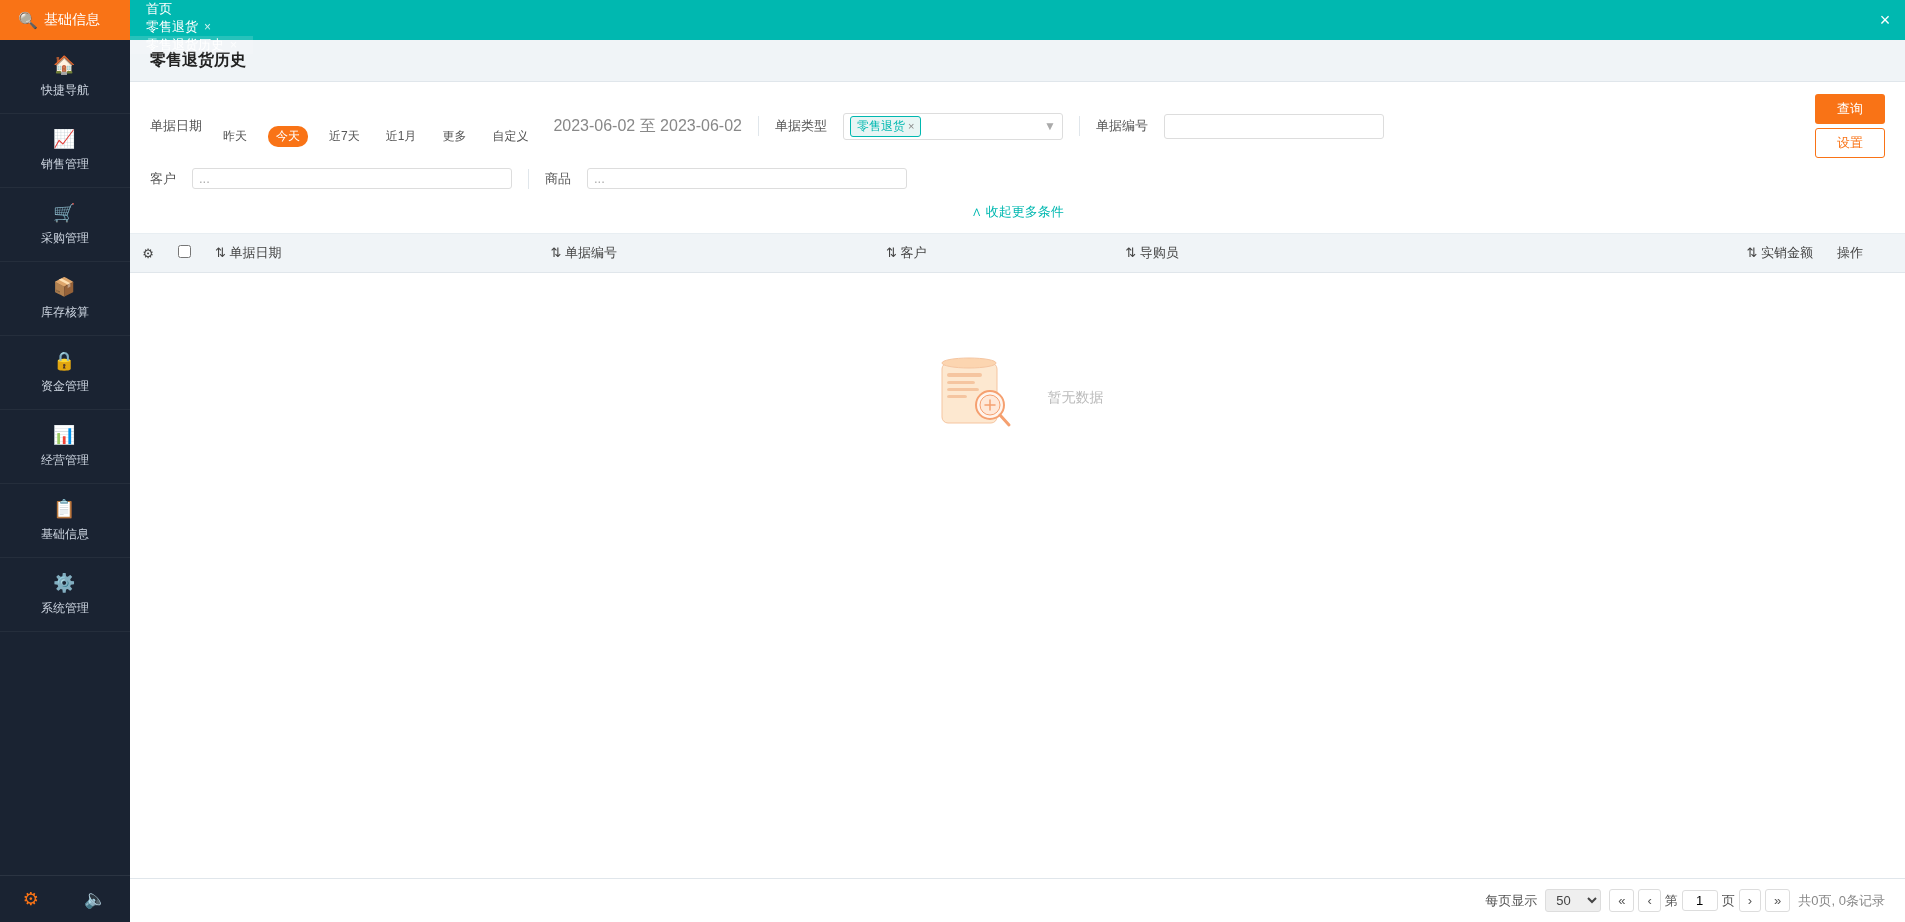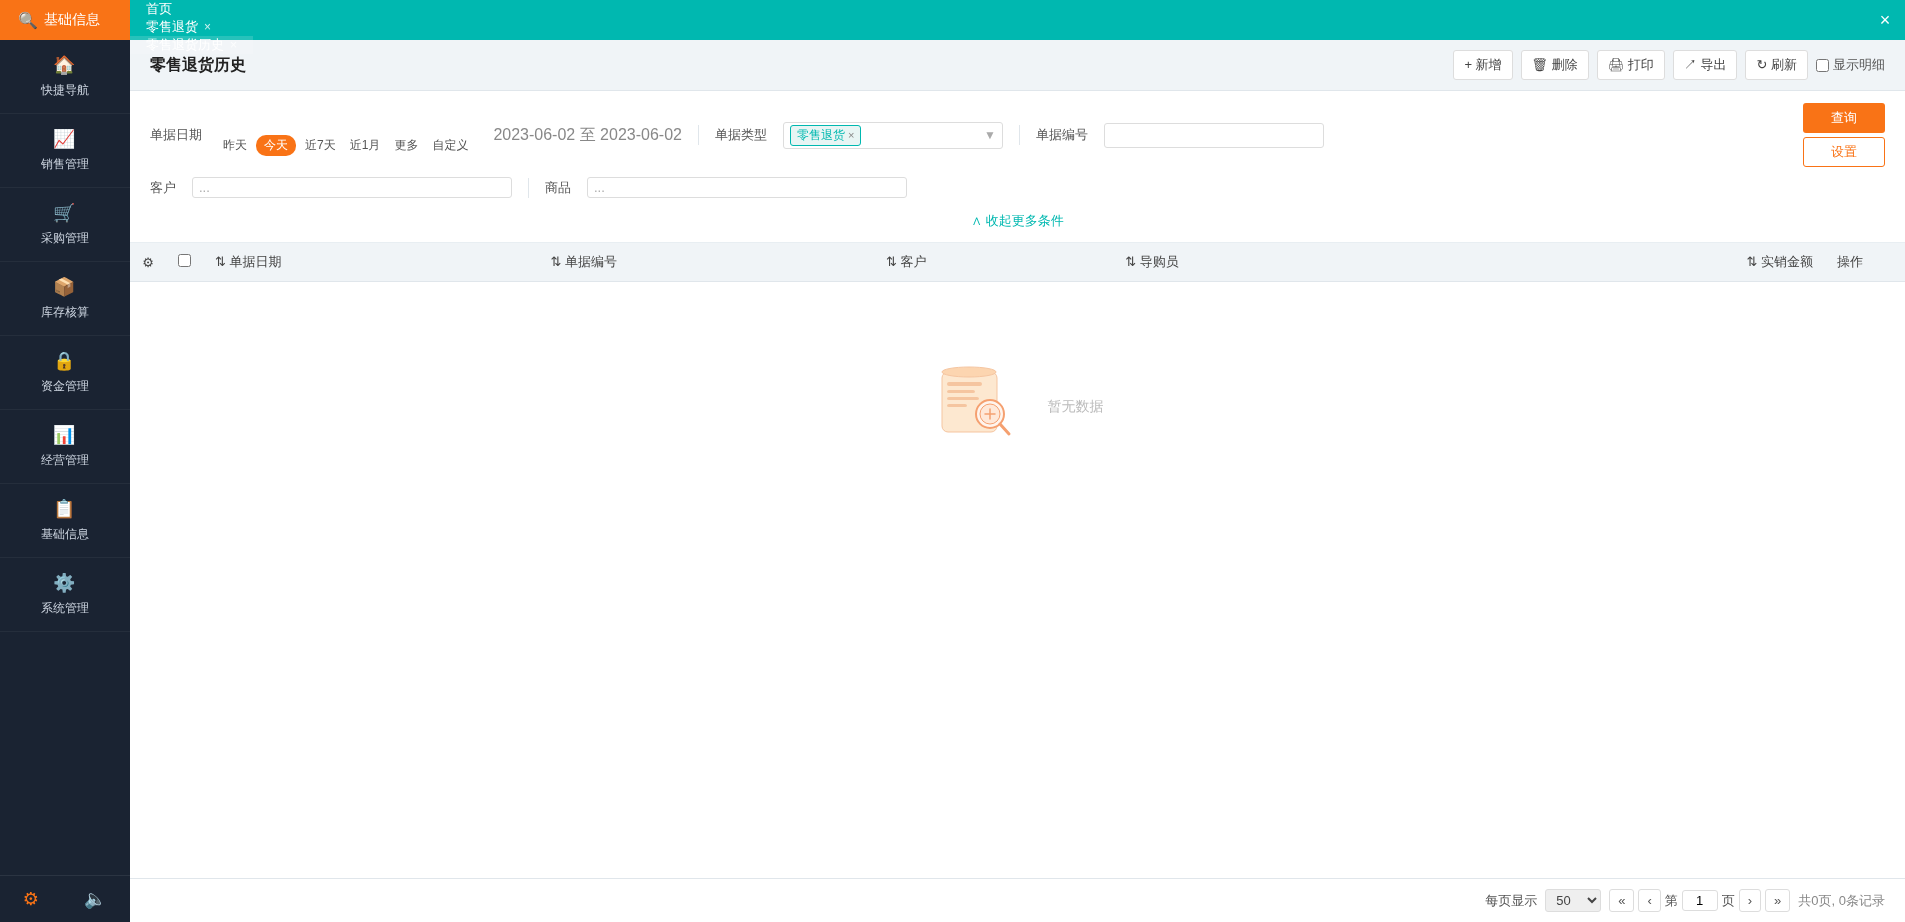--- a/index.html
+++ b/index.html
@@ -65,21 +65,21 @@
     .show-detail-label { font-size: 13px; color: #555; display: flex; align-items: center; gap: 4px; }
     .show-detail-label input { margin: 0; }
 
     
     .filter-section {
       padding: 12px 20px 4px 20px; background: #fff;
       border-bottom: 1px solid #e8eef2;
     }
     .filter-row { display: flex; align-items: center; gap: 16px; margin-bottom: 10px; flex-wrap: wrap; }
     .filter-label { font-size: 13px; color: #555; white-space: nowrap; }
-    .date-options { display: flex; align-items: center; gap: 4px; margin-top: 21px; }
+    .date-options { display: flex; align-items: center; gap: 16px; margin-top: 21px; }
     .date-opt {
       font-size: 12px; color: #555; cursor: pointer; padding: 2px 5px; border-radius: 3px;
     }
     .date-opt.today {
       background: #f97316; color: white; border-radius: 10px; padding: 2px 8px;
     }
     .date-range { font-size: 16px; color: #888; margin-left: 4px; }
     .filter-input {
       border: 1px solid #ddd; border-radius: 3px; padding: 4px 10px;
       font-size: 13px; color: #aaa; width: 180px;
@@ -96,21 +96,21 @@
     .filter-select-arrow { font-size: 12px; color: #aaa; margin-left: auto; cursor: pointer; }
     .filter-separator { width: 1px; background: #e0e6eb; height: 20px; }
     .collapse-bar {
       display: flex; align-items: flex-start; justify-content: center;
       padding: 4px 0 8px 0; cursor: pointer; color: #00b8b0; font-size: 13px; gap: 4px;
     }
 
     
     .query-btn {
       background: #f97316; color: white; border: none; border-radius: 3px;
-      padding: 6px 28px; font-size: 13px; cursor: pointer;
+      padding: 6px 22px; font-size: 13px; cursor: pointer;
     }
     .set-btn {
       background: #fff; color: #f97316; border: 1px solid #f97316; border-radius: 3px;
       padding: 5px 18px; font-size: 13px; cursor: pointer;
     }
 
     
     .table-section { flex: 1; overflow: auto; position: relative; }
     .data-table { width: 100%; border-collapse: collapse; font-size: 13px; }
     .data-table thead tr { background: #f0f4f7; }
@@ -214,31 +214,20 @@
     <div class="sidebar-bottom">
       <span class="sidebar-bottom-btn">⚙</span>
       <span class="sidebar-bottom-btn">🔈</span>
     </div>
   </div>
 
   <div class="content">
 
     <div class="page-header">
       <div class="page-title">零售退货历史</div>
-      <div class="header-actions">
-        <button class="header-btn">+ 新增</button>
-        <button class="header-btn">🗑 删除</button>
-        <button class="header-btn">🖨 打印</button>
-        <button class="header-btn">↗ 导出</button>
-        <button class="header-btn">↻ 刷新</button>
-        <label class="show-detail-label">
-          <input type="checkbox" style="">
-          <span>显示明细</span>
-        </label>
-      </div>
     </div>
 
     <div class="filter-section">
       <div class="filter-row">
 
         <span class="filter-label">单据日期</span>
         <div class="date-options" id="date-opts-container">
             <span class="date-opt">昨天</span>
             <span class="date-opt today">今天</span>
             <span class="date-opt">近7天</span>

